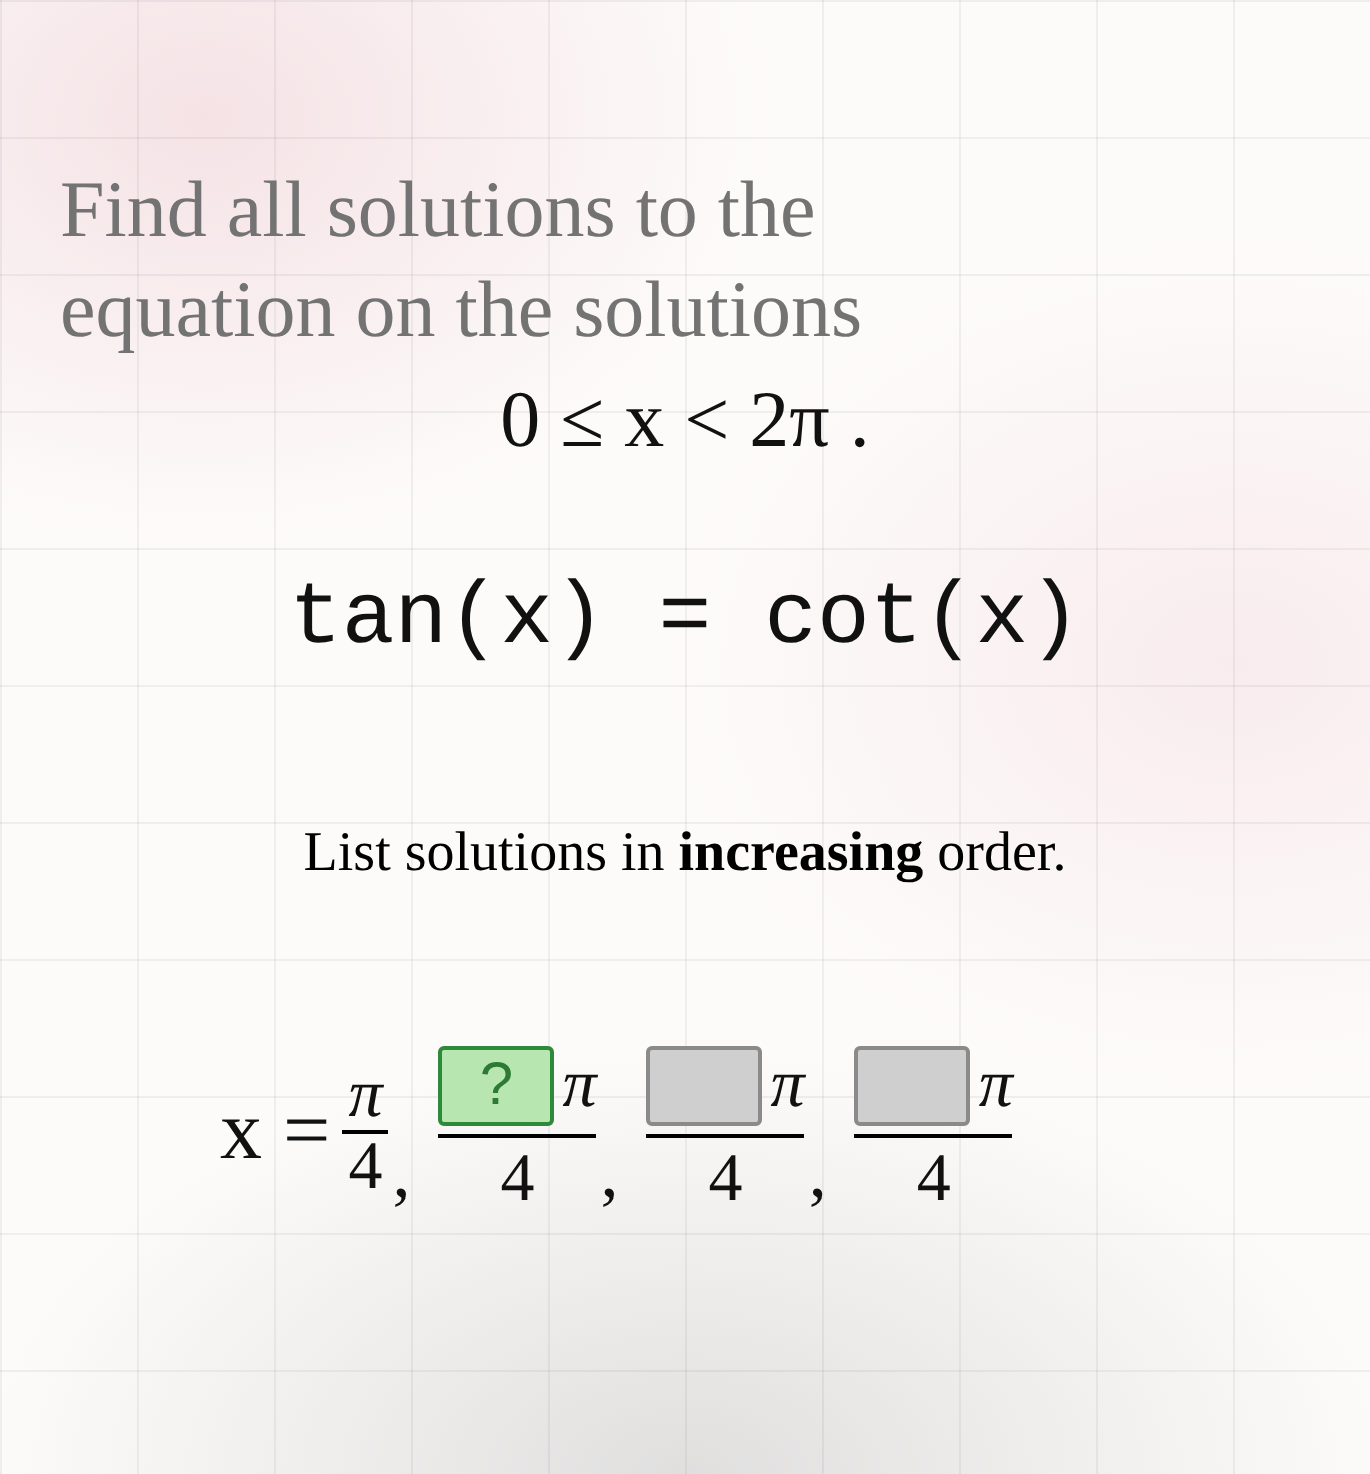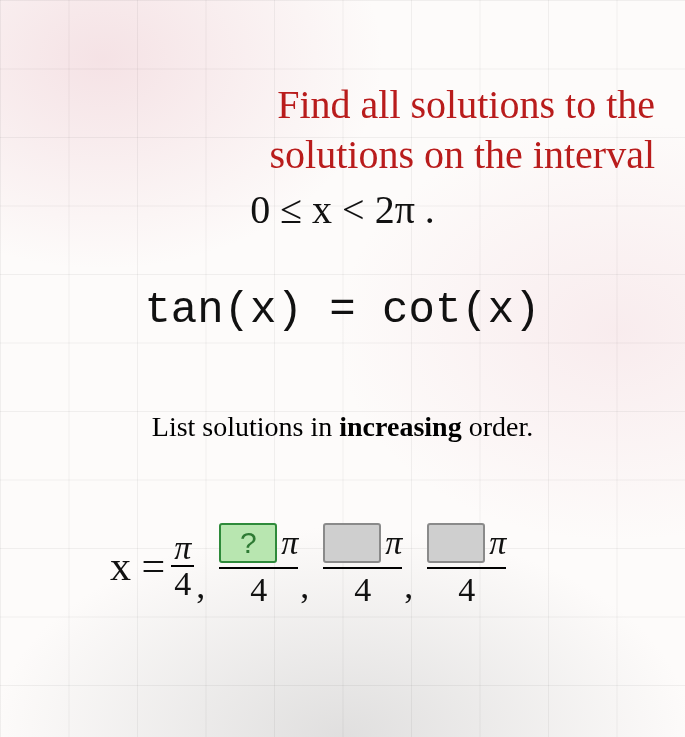--- a/index.html
+++ b/index.html
@@ -21,26 +21,26 @@
       linear-gradient(to bottom, rgba(0,0,0,0.05) 1px, transparent 1px);
     background-size:68.5px 68.5px;
     pointer-events:none;
   }
   .content {
     position:relative;
     padding:80px 30px 0 30px;
     color:#111;
   }
   .prompt {
-    text-align:right;
+    text-align:left;
     font-size:40px;
     line-height:1.25;
     font-weight:400;
     margin:0 auto;
-    color:#b91c1c;
+    color:#737373;
   }
   .interval {
     text-align:center;
     font-size:40px;
     margin-top:6px;
     font-family: Georgia, serif;
   }
   .equation {
     text-align:center;
     font-size:44px;
@@ -140,21 +140,21 @@
 </style>
 </head>
 <body>
 
 <div class="grid"></div>
 
 <div class="content">
 
   <div class="prompt">
     <div>Find all solutions to the</div>
-    <div>solutions on the interval</div>
+    <div>equation on the solutions</div>
   </div>
   <div class="interval">0 ≤ x &lt; 2π .</div>
 
   <div class="equation">tan(x) = cot(x)</div>
 
   <div class="instruction">
     <span>List solutions in </span><b>increasing</b><span> order.</span>
   </div>
 
   <div class="answer-row">

